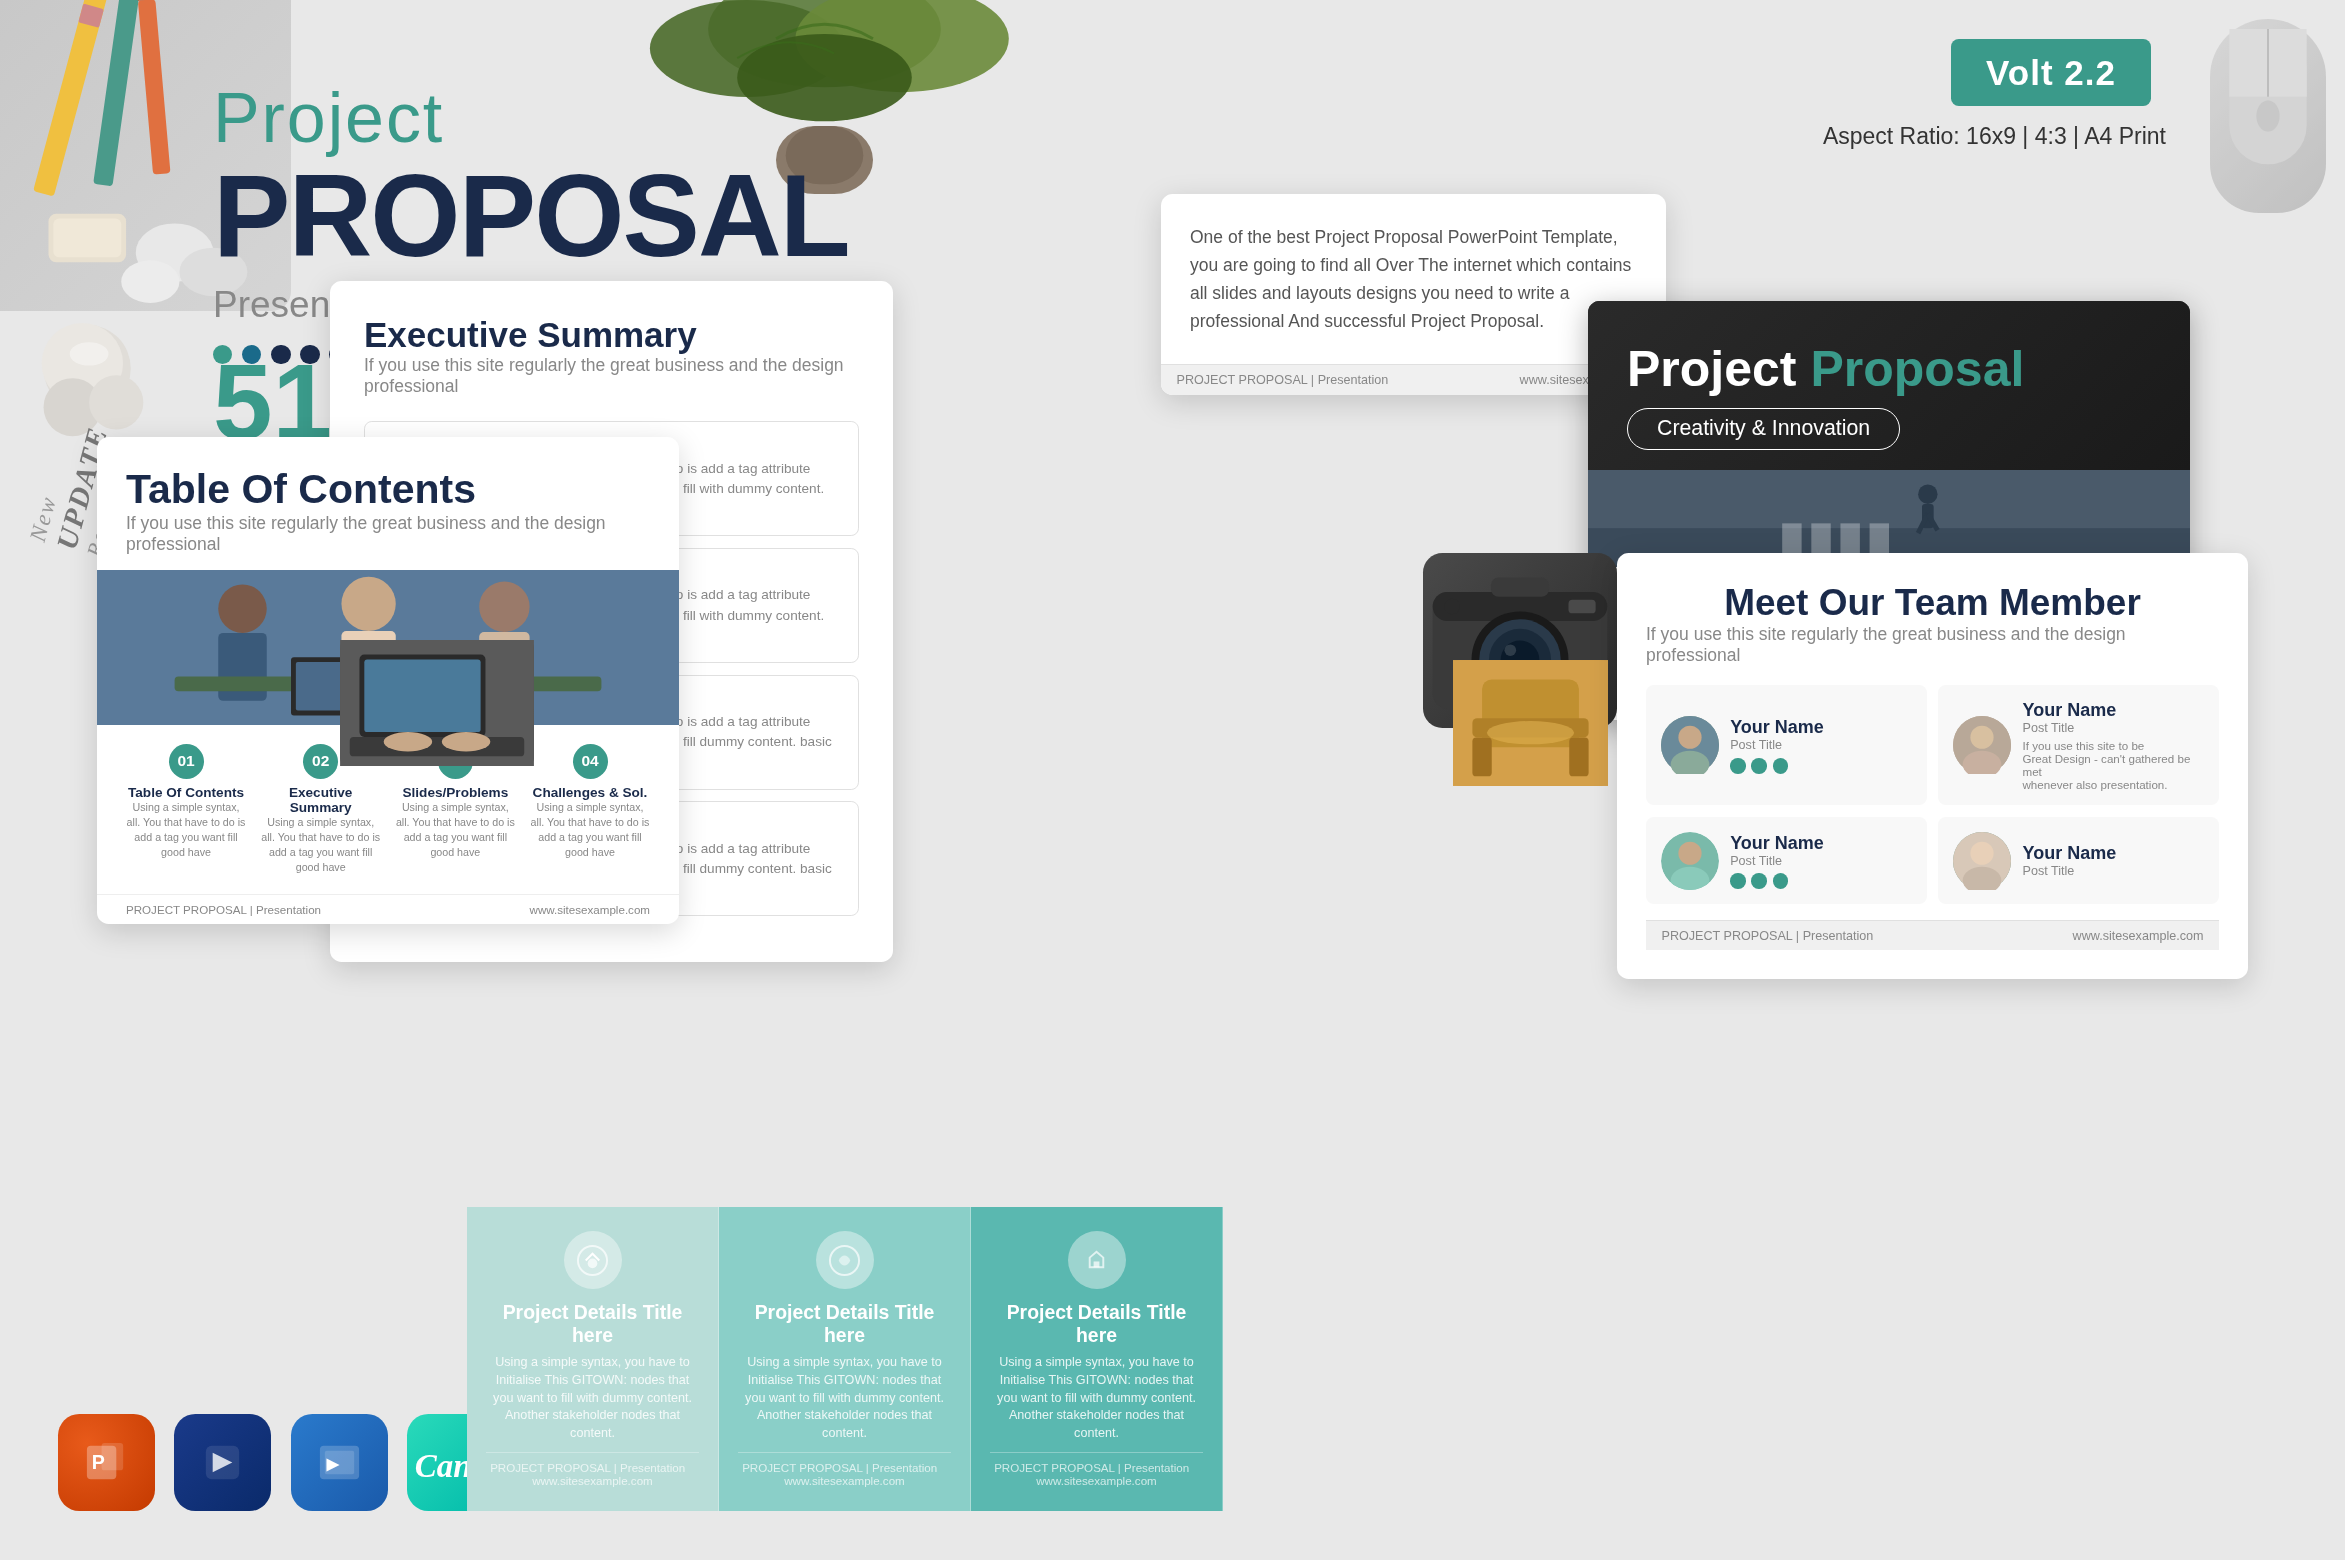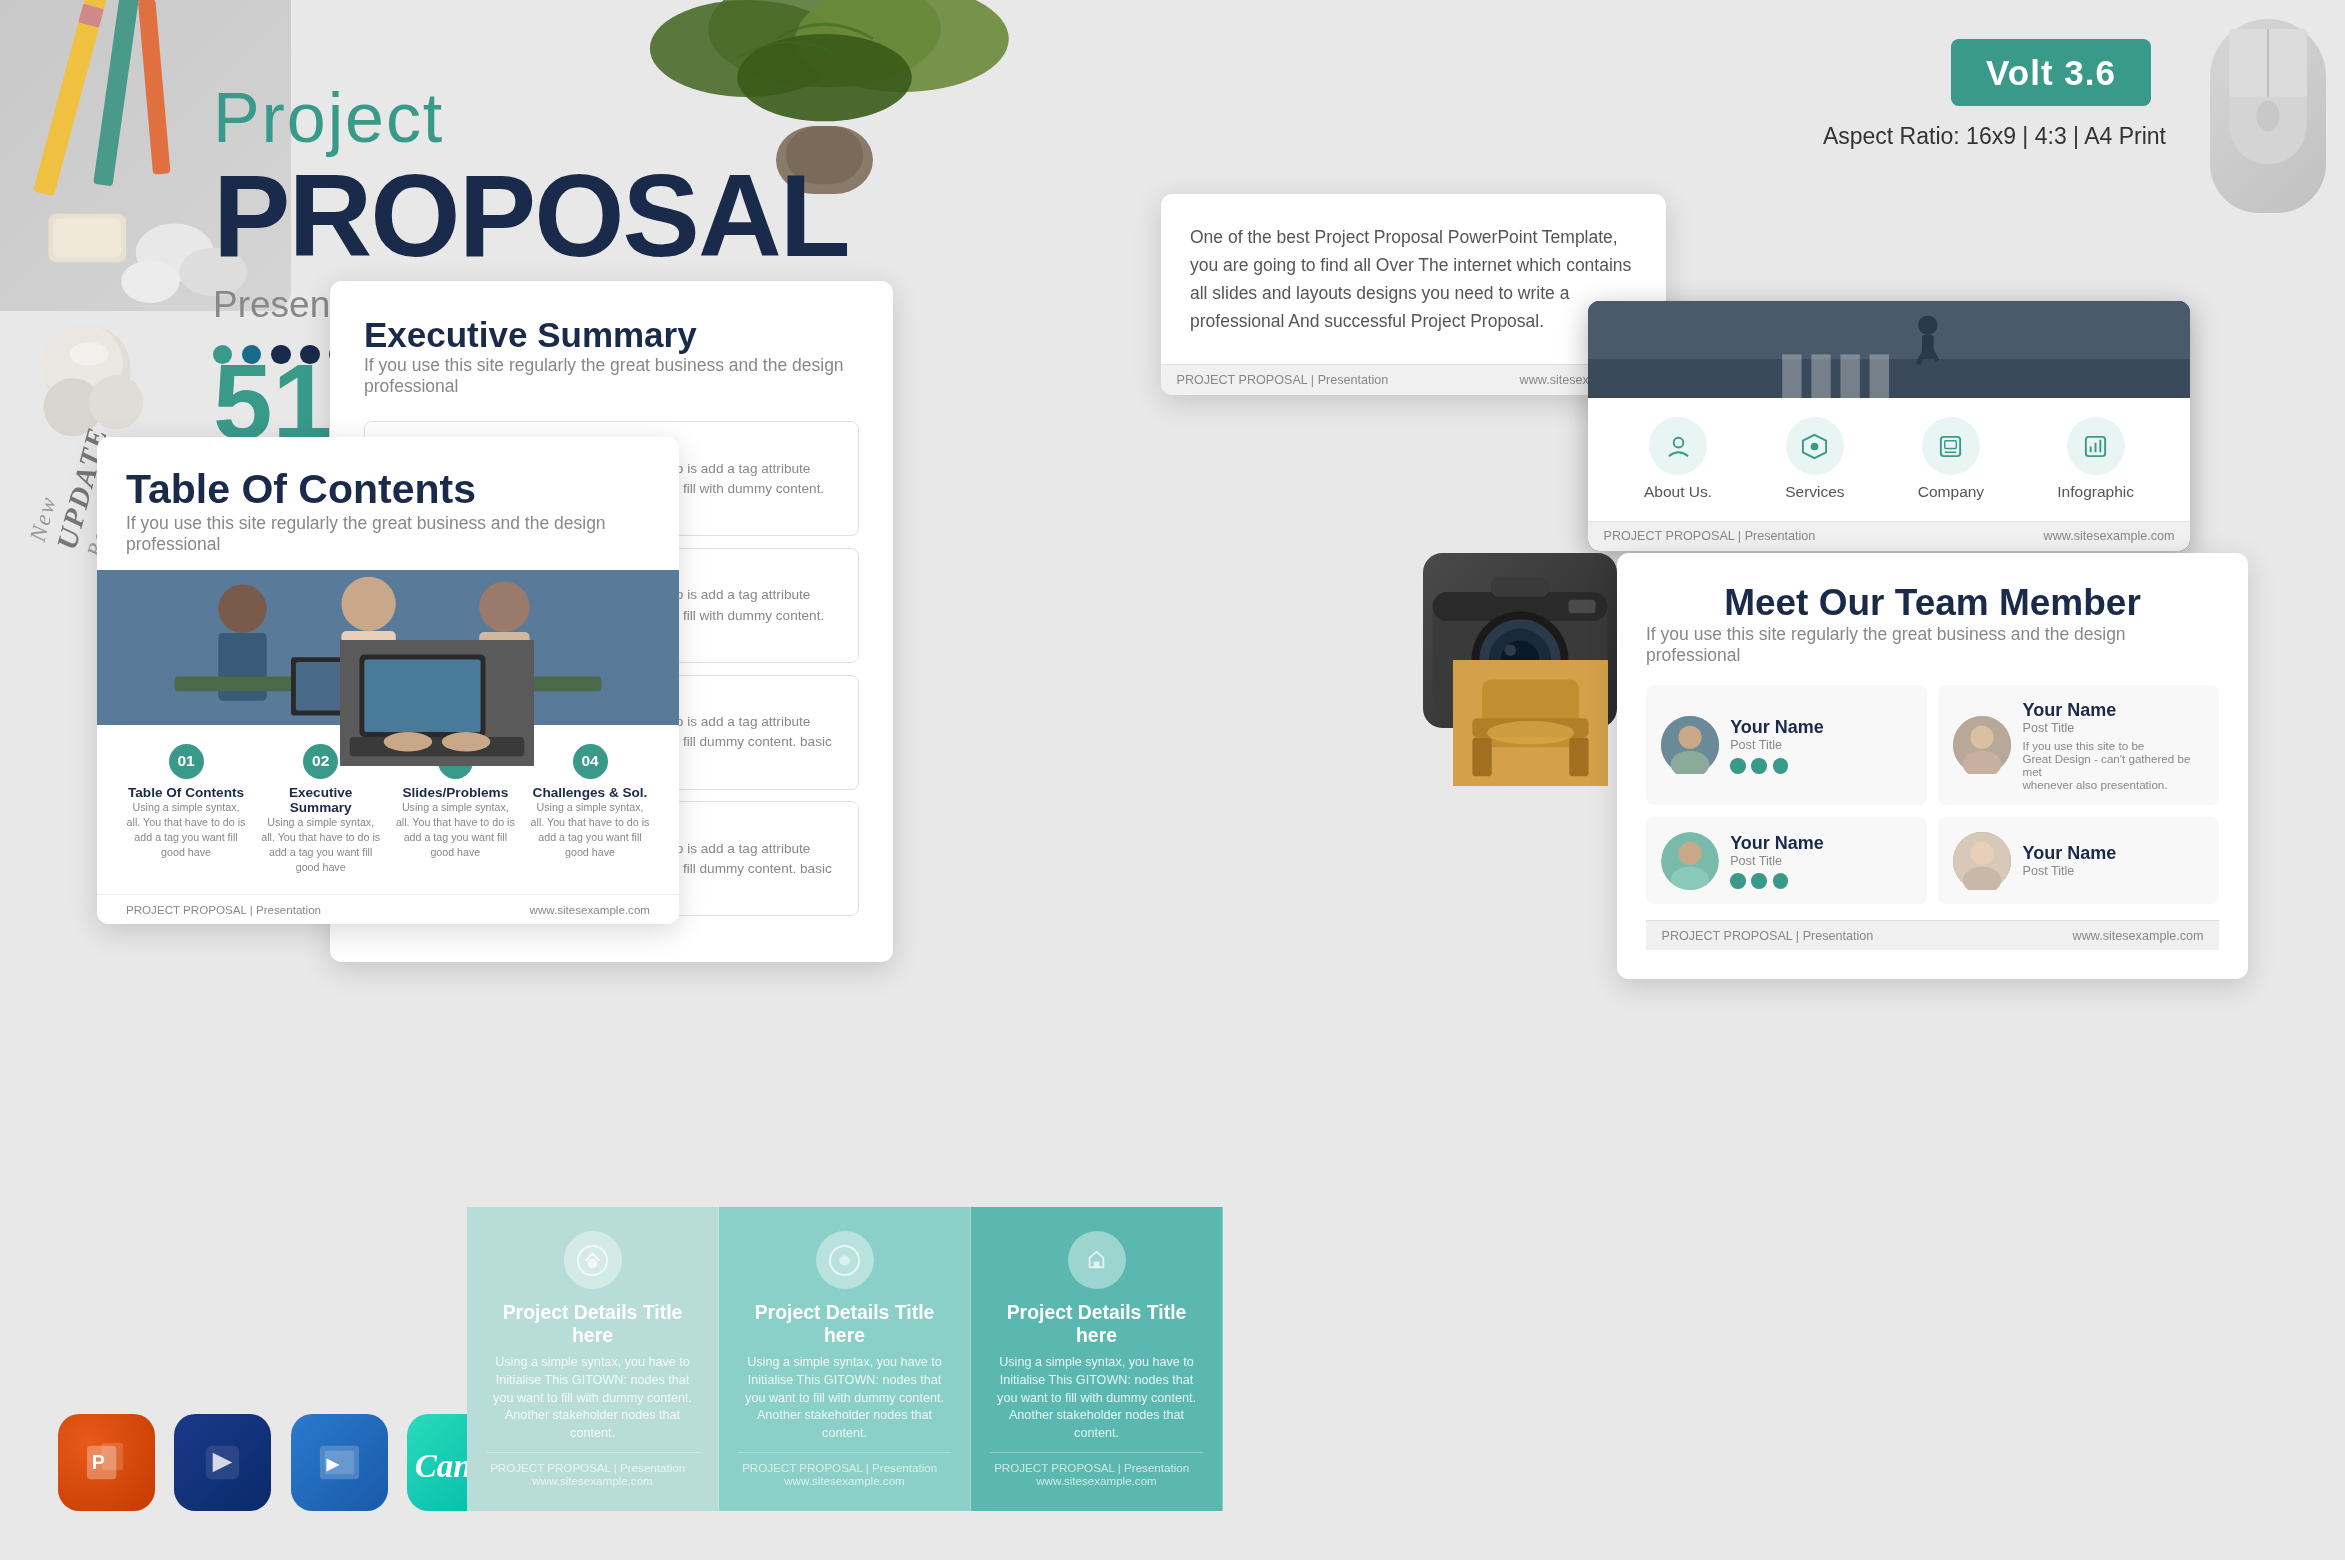--- a/index.html
+++ b/index.html
@@ -668,21 +668,21 @@
       <text x="12" y="32" font-size="16" fill="white" font-weight="700">▶</text>
     </svg>
   </div>
   <div class="app-icon app-icon-canva">
     <svg width="97" height="97" viewBox="0 0 100 100" style="font-size:36px">
       <text x="8" y="65" font-size="34" fill="white" font-weight="700" font-style="italic" font-family="Georgia">Canva</text>
     </svg>
   </div>
 </div>
 
-<div class="version-badge">Volt 3.6</div>
+<div class="version-badge">Volt 2.2</div>
 
 <div class="version-info">
   <div>Aspect Ratio: 16x9 | 4:3 | A4 Print</div>
 </div>
 
 <div class="slide-welcome">
   <div class="slide-welcome-body">One of the best Project Proposal PowerPoint Template, you are going to find all Over The internet which contains all slides and layouts designs you need to write a professional And successful Project Proposal.</div>
   <div class="slide-footer">
     <span>PROJECT PROPOSAL | Presentation</span>
     <span>www.sitesexample.com</span>
@@ -744,20 +744,26 @@
       </svg>
     </div>
     <div>
       <div class="exec-card-title">ilestones</div>
       <div class="exec-card-text">Using a simple syntax, all you have to do is add a tag attribute number of HTML nodes that you want to fill dummy content. basic example</div>
     </div>
   </div>
 </div>
 
 <div class="slide-dark">
+  <div class="slide-dark-content">
+    <div style="font-size:50px;font-weight:900;color:white;">
+      <span>Project</span> <span class="slide-dark-teal">Proposal</span>
+    </div>
+    <div class="slide-dark-subtitle">Creativity &amp; Innovation</div>
+  </div>
   <div class="slide-dark-image">
 
     <svg width="100%" height="97" viewBox="0 0 620 100" preserveAspectRatio="xMidYMid slice">
       <rect width="620" height="100" fill="#4a5a6a"></rect>
       <rect x="0" y="60" width="620" height="40" fill="#3a4a5a"></rect>
 
       <rect x="200" y="55" width="20" height="45" fill="rgba(255,255,255,0.3)"></rect>
       <rect x="230" y="55" width="20" height="45" fill="rgba(255,255,255,0.3)"></rect>
       <rect x="260" y="55" width="20" height="45" fill="rgba(255,255,255,0.3)"></rect>
       <rect x="290" y="55" width="20" height="45" fill="rgba(255,255,255,0.3)"></rect>

